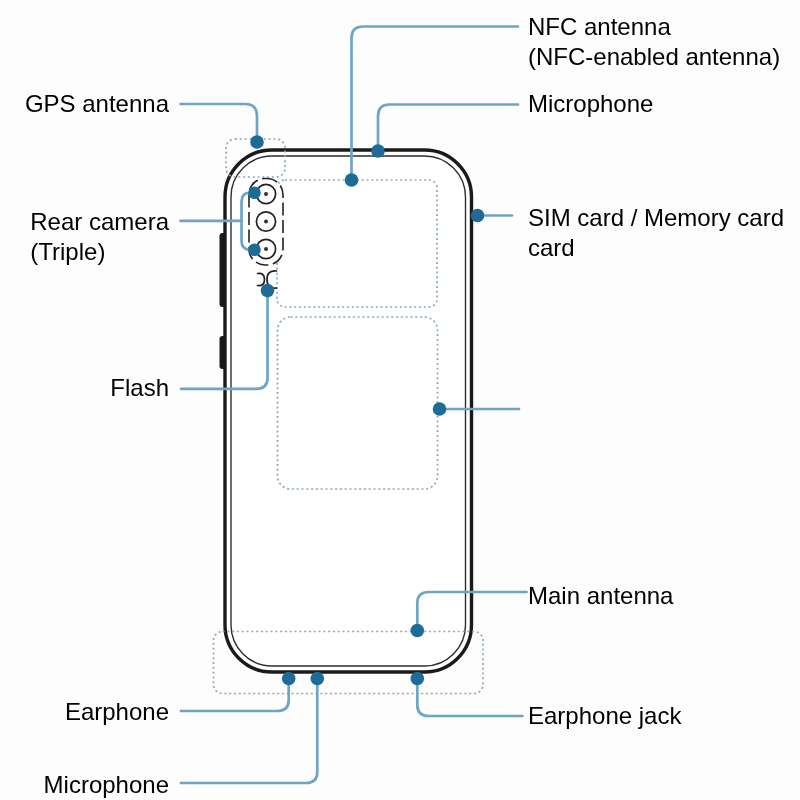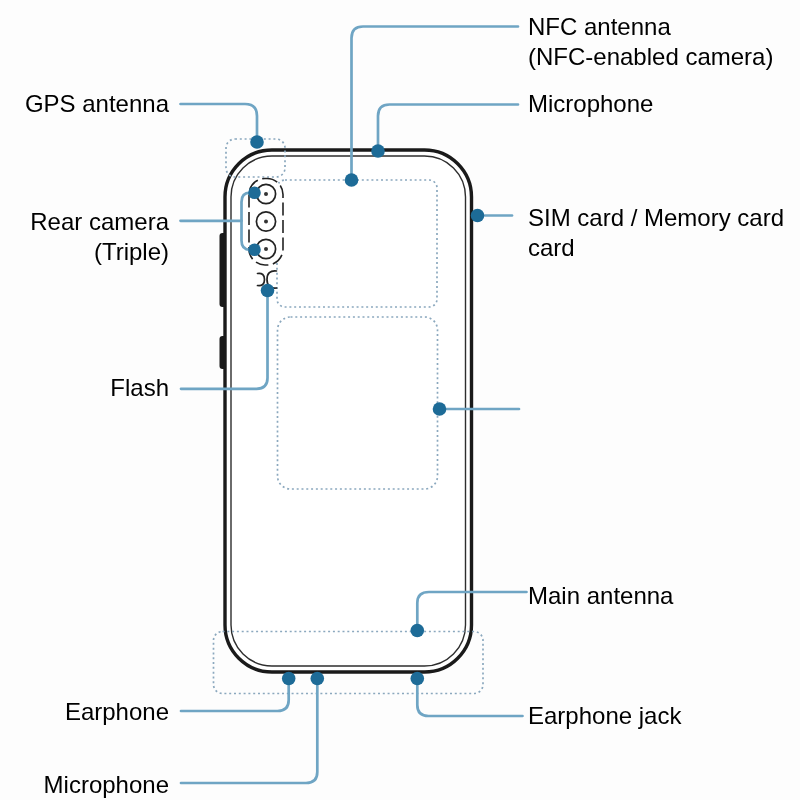--- a/index.html
+++ b/index.html
@@ -1,20 +1,20 @@
 <!DOCTYPE html>
 <html><head>
 <meta charset="utf-8">
 <style>
   html,body{margin:0;padding:0;background:#fdfdfd;}
   #stage{position:relative;width:800px;height:800px;background:#fdfdfd;overflow:hidden;
          font-family:"Liberation Sans",sans-serif;}
   #art{position:absolute;left:0;top:0;}
   .lbl{position:absolute;font-size:24px;line-height:30px;color:#000000;white-space:nowrap;}
-  .lbl.ra{text-align:right;}
+  .lbl.ra{text-align:left;}
   .lbl span{display:block;}
 </style>
 </head>
 <body>
 
 <div id="stage">
 
   <svg id="art" width="800" height="800" viewBox="0 0 800 800">
 
     <rect x="219.5" y="233" width="7" height="74" rx="3" fill="#1a1a1a"></rect>
@@ -78,21 +78,21 @@
   </div>
 
   <div class="lbl ra" style="right:631px;top:373px;">Flash</div>
 
   <div class="lbl ra" style="right:631px;top:697px;">Earphone</div>
 
   <div class="lbl ra" style="right:631px;top:770px;">Microphone</div>
 
   <div class="lbl" style="left:528px;top:12px;">
     <span>NFC antenna</span>
-    <span>(NFC-enabled camera)</span>
+    <span>(NFC-enabled antenna)</span>
   </div>
 
   <div class="lbl" style="left:528px;top:89px;">Microphone</div>
 
   <div class="lbl" style="left:528px;top:203px;">
     <span>SIM card / Memory card</span>
     <span>card</span>
   </div>
 
 

